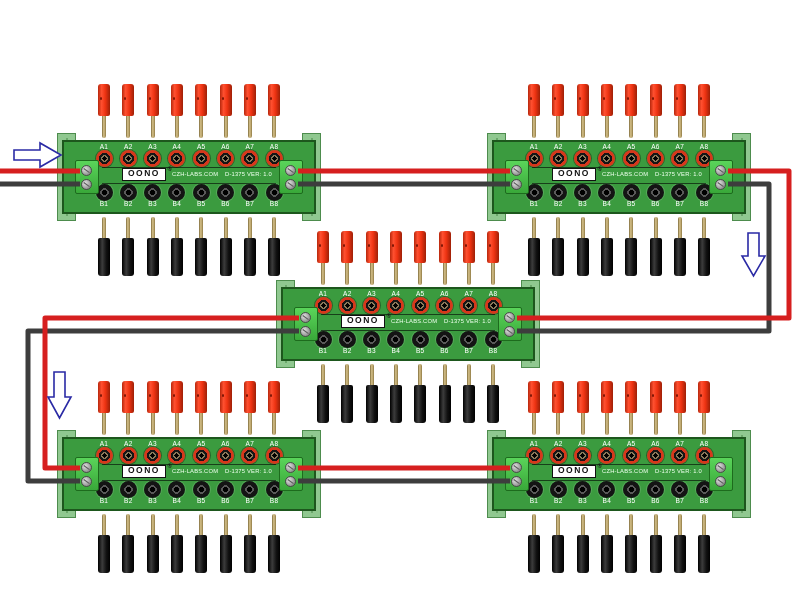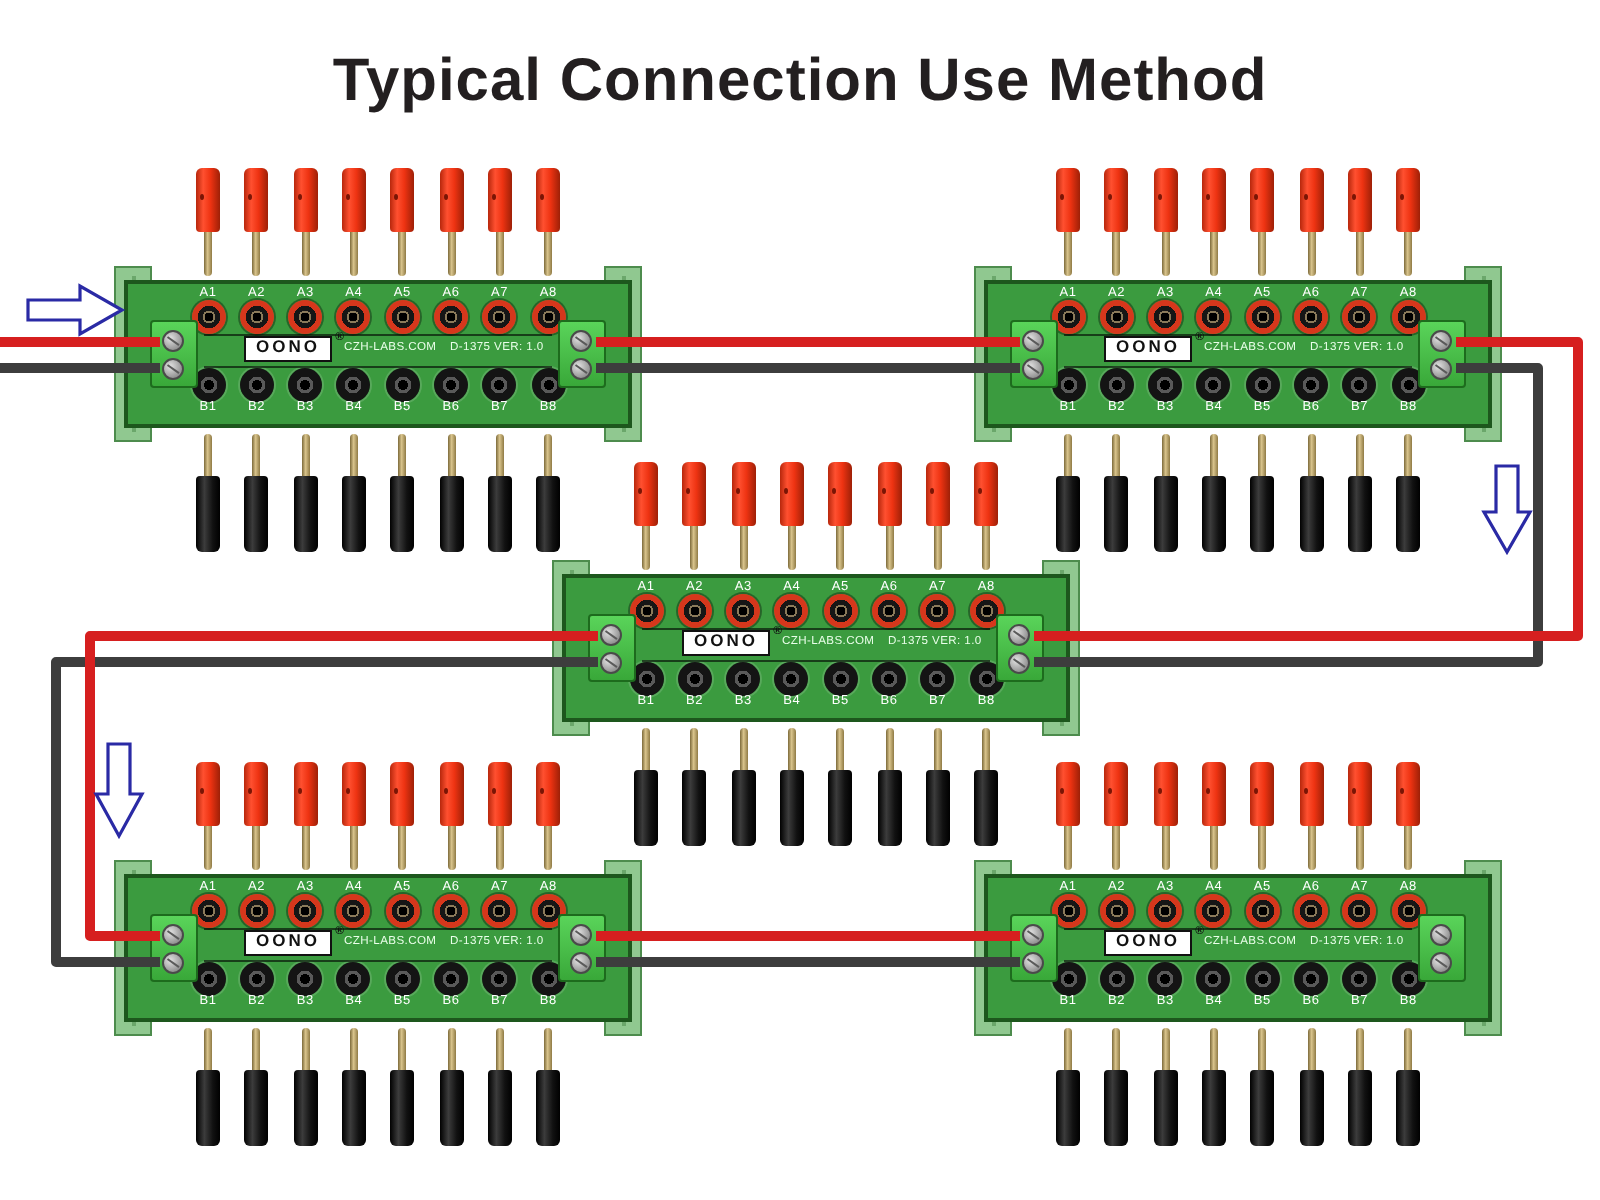--- a/index.html
+++ b/index.html
@@ -50,21 +50,20 @@
       background:linear-gradient(90deg,#000,#3c3c3c 35%,#111 70%,#000);}
   .plug .pin{position:absolute;left:4px;width:4px;
       background:linear-gradient(90deg,#7c6a3a,#d9c48c 45%,#8f7a44);}
   .plug-red .pin{top:32px;height:22px;border-radius:0 0 2px 2px;}
   .plug-black .pin{top:0;height:21px;border-radius:2px 2px 0 0;}
 </style>
 </head>
 <body>
 
 <div class="stage">
-  <div class="title">Typical Connection Use Method</div>
   <div id="boards-layer">
       <div class="module" style="left: 62px; top: 140px;">
         <div class="bracket left"></div>
         <div class="bracket right"></div>
         <div class="pcb"></div>
         <div class="lbl" style="left: 31px; top: 3px;">A1</div>
         <div class="jack red" style="left: 33.5px; top: 9.5px;"></div>
         <div class="jack black" style="left: 33.5px; top: 43.5px;"></div>
         <div class="lbl" style="left: 31px; top: 60px;">B1</div>
         <div class="plug plug-red" style="left: 36px; top: -56px;">

